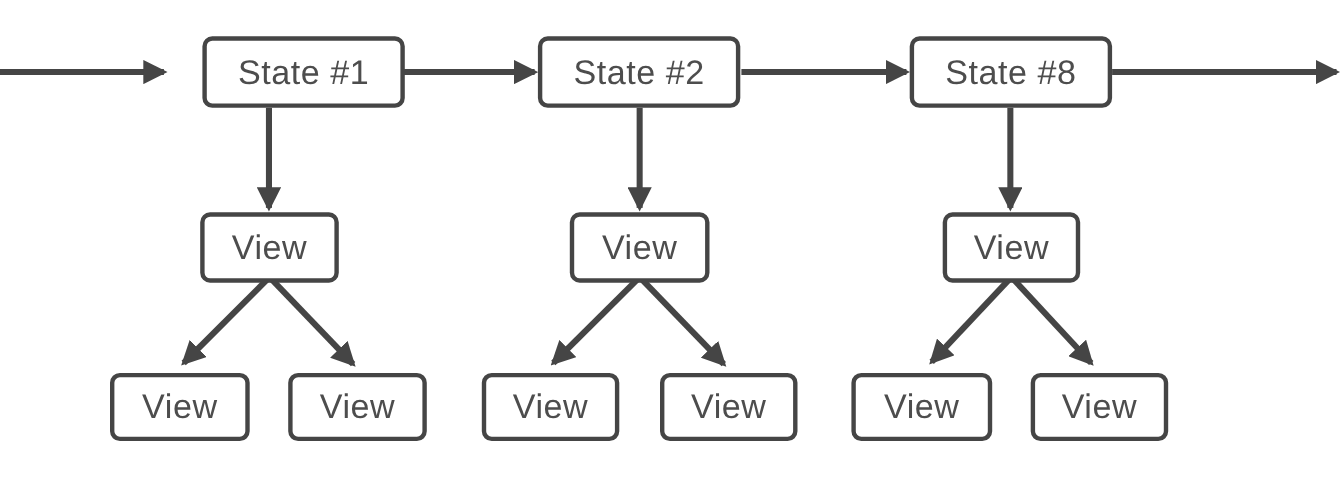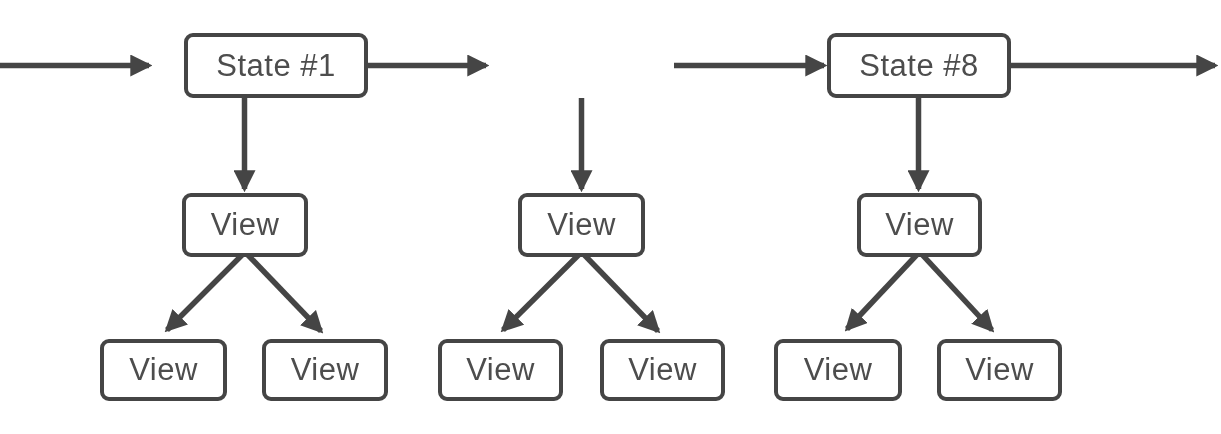--- a/index.html
+++ b/index.html
@@ -61,20 +61,21 @@
     <path class="arrow" d="M247 254 L321 331" marker-end="url(#ah)"></path>
 
     <path class="arrow" d="M579.5 254 L503 330" marker-end="url(#ah)"></path>
     <path class="arrow" d="M583.5 254 L658 331" marker-end="url(#ah)"></path>
 
     <path class="arrow" d="M917.5 254 L847 329" marker-end="url(#ah)"></path>
     <path class="arrow" d="M921.5 254 L992 330" marker-end="url(#ah)"></path>
   </svg>
 
   <div class="node state-node" style="left:152px;margin-left:32px;">State #1</div>
+  <div class="node state-node" style="left:489px;">State #2</div>
   <div class="node state-node" style="left:827px;">State #8</div>
 
   <div class="node mid-view-node" style="left:182px;width:126px;">View</div>
   <div class="node mid-view-node" style="left:518px;width:127px;">View</div>
   <div class="node mid-view-node" style="left:857px;width:125px;">View</div>
 
   <div class="node leaf-view-node" style="left:100px;width:127px;">View</div>
   <div class="node leaf-view-node" style="left:262px;width:126px;">View</div>
 
   <div class="node leaf-view-node" style="left:438px;width:125px;">View</div>

